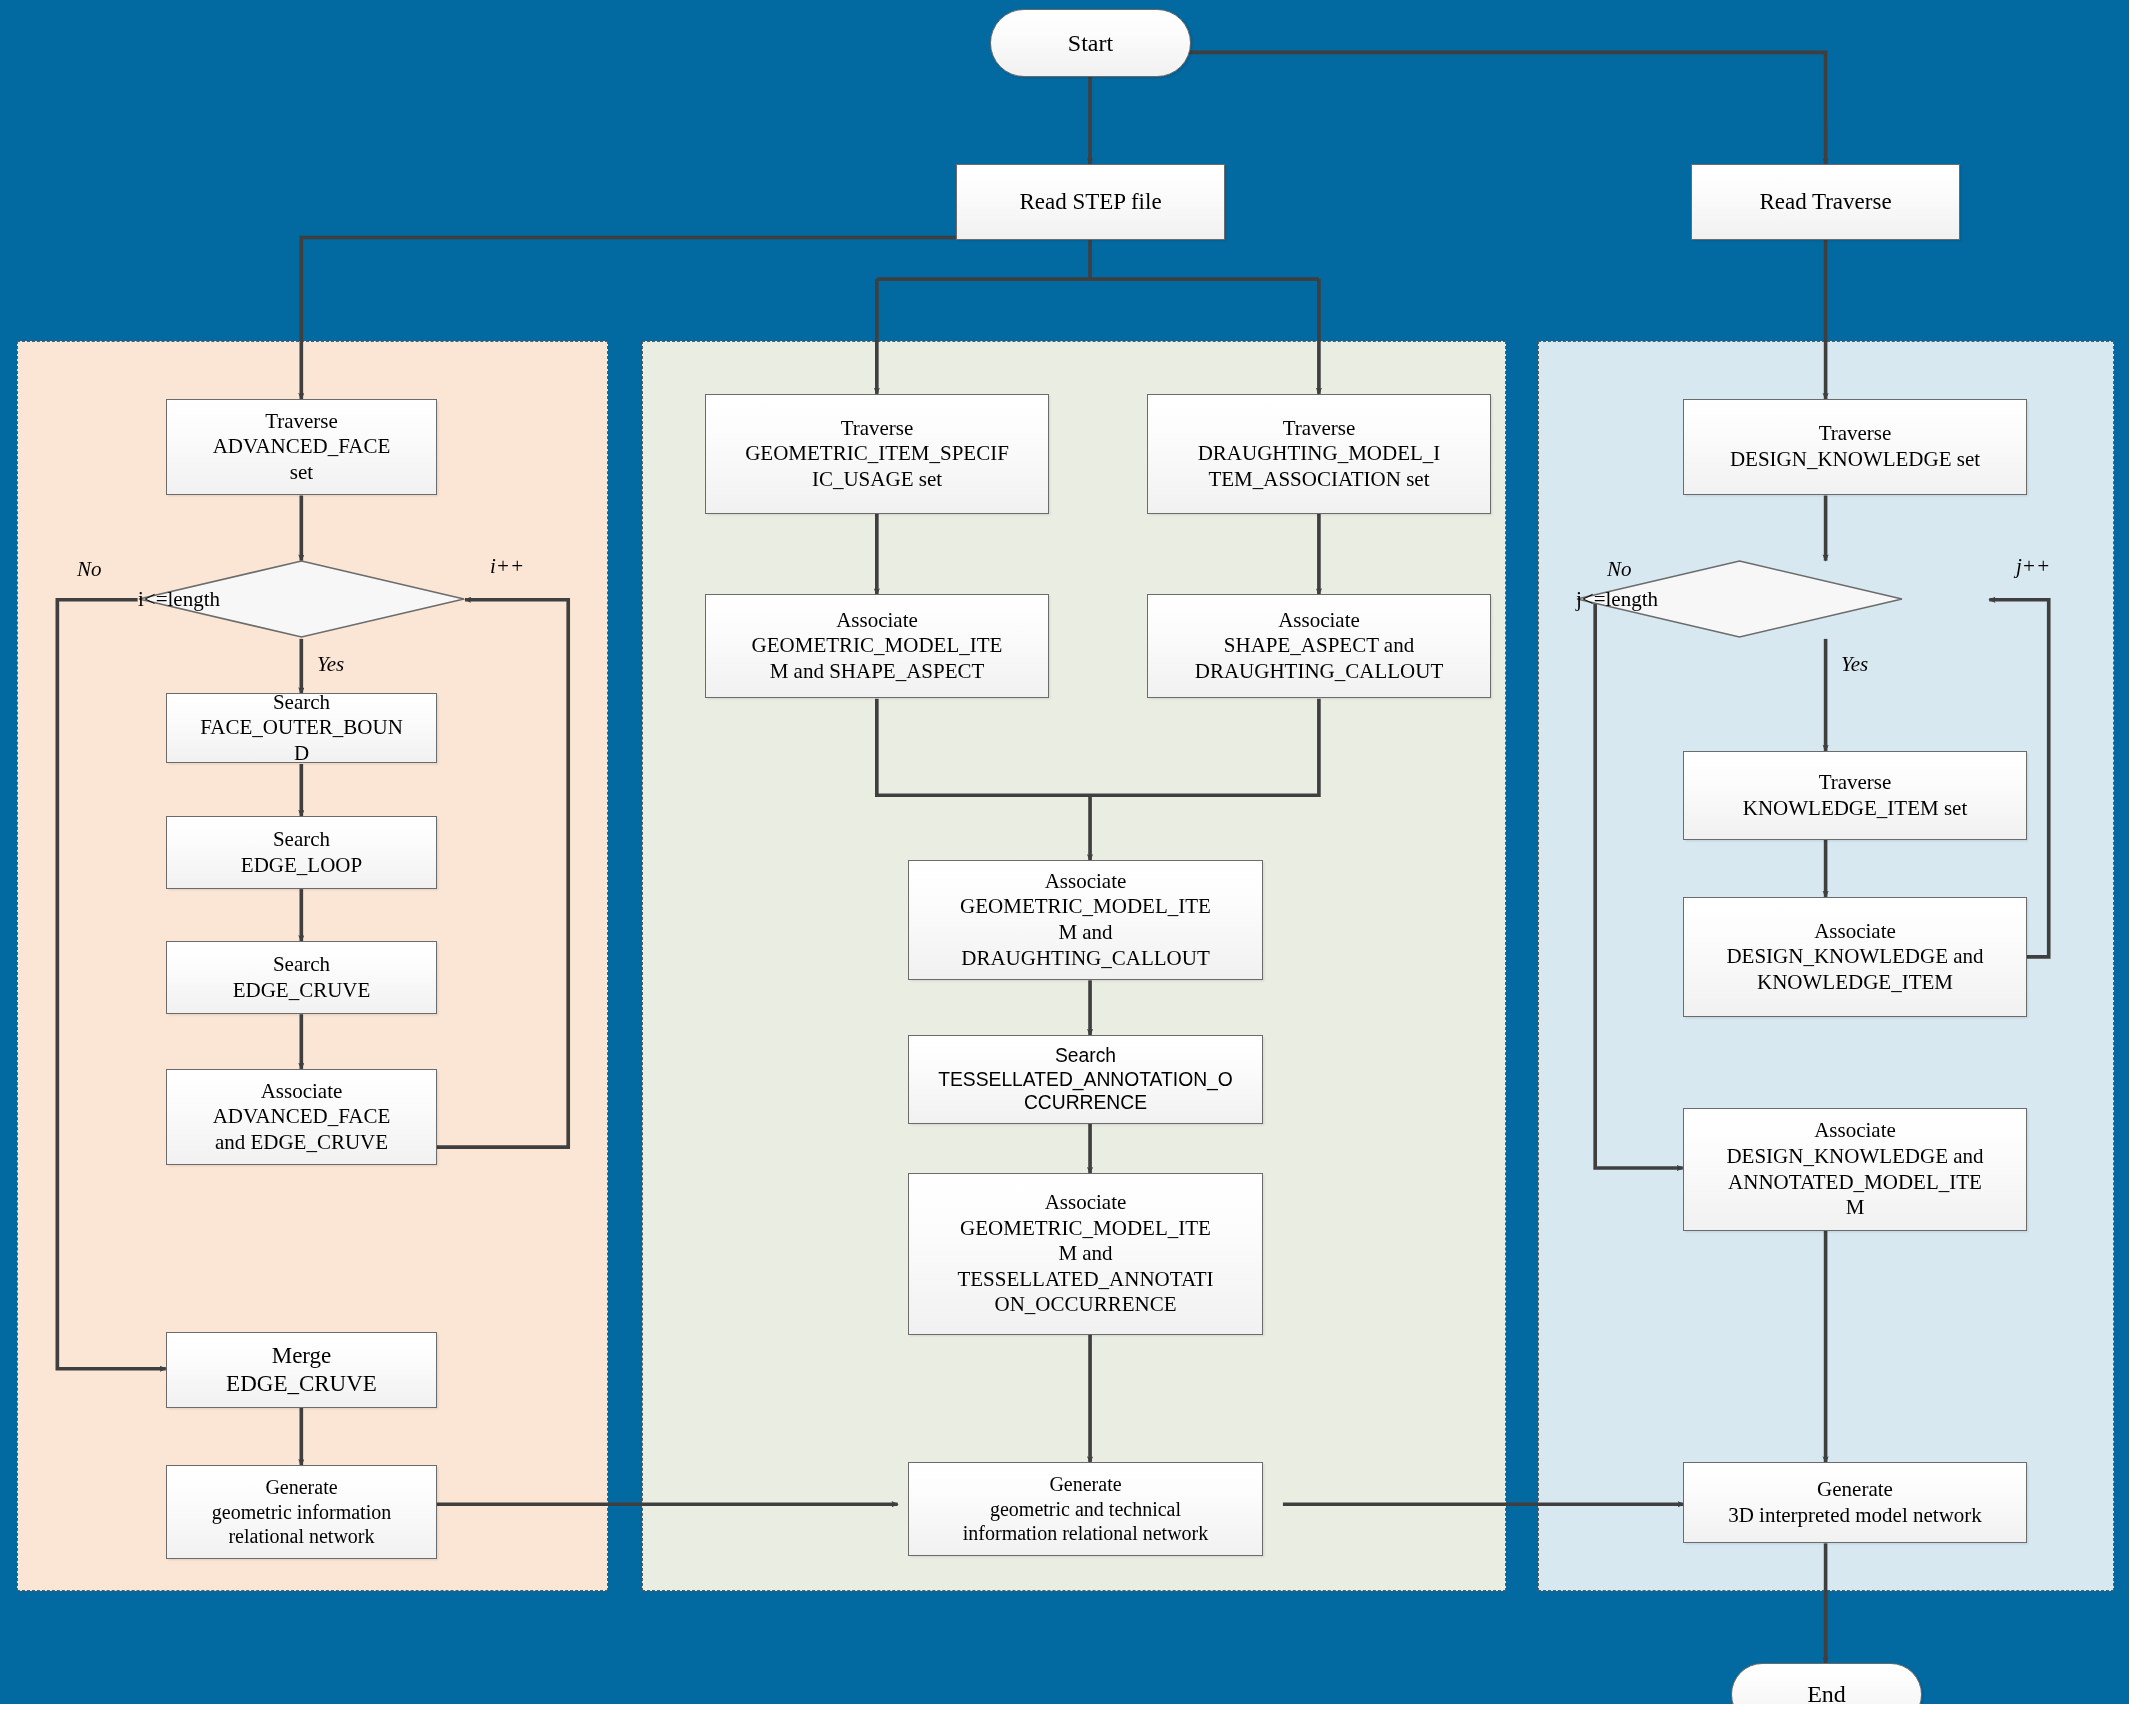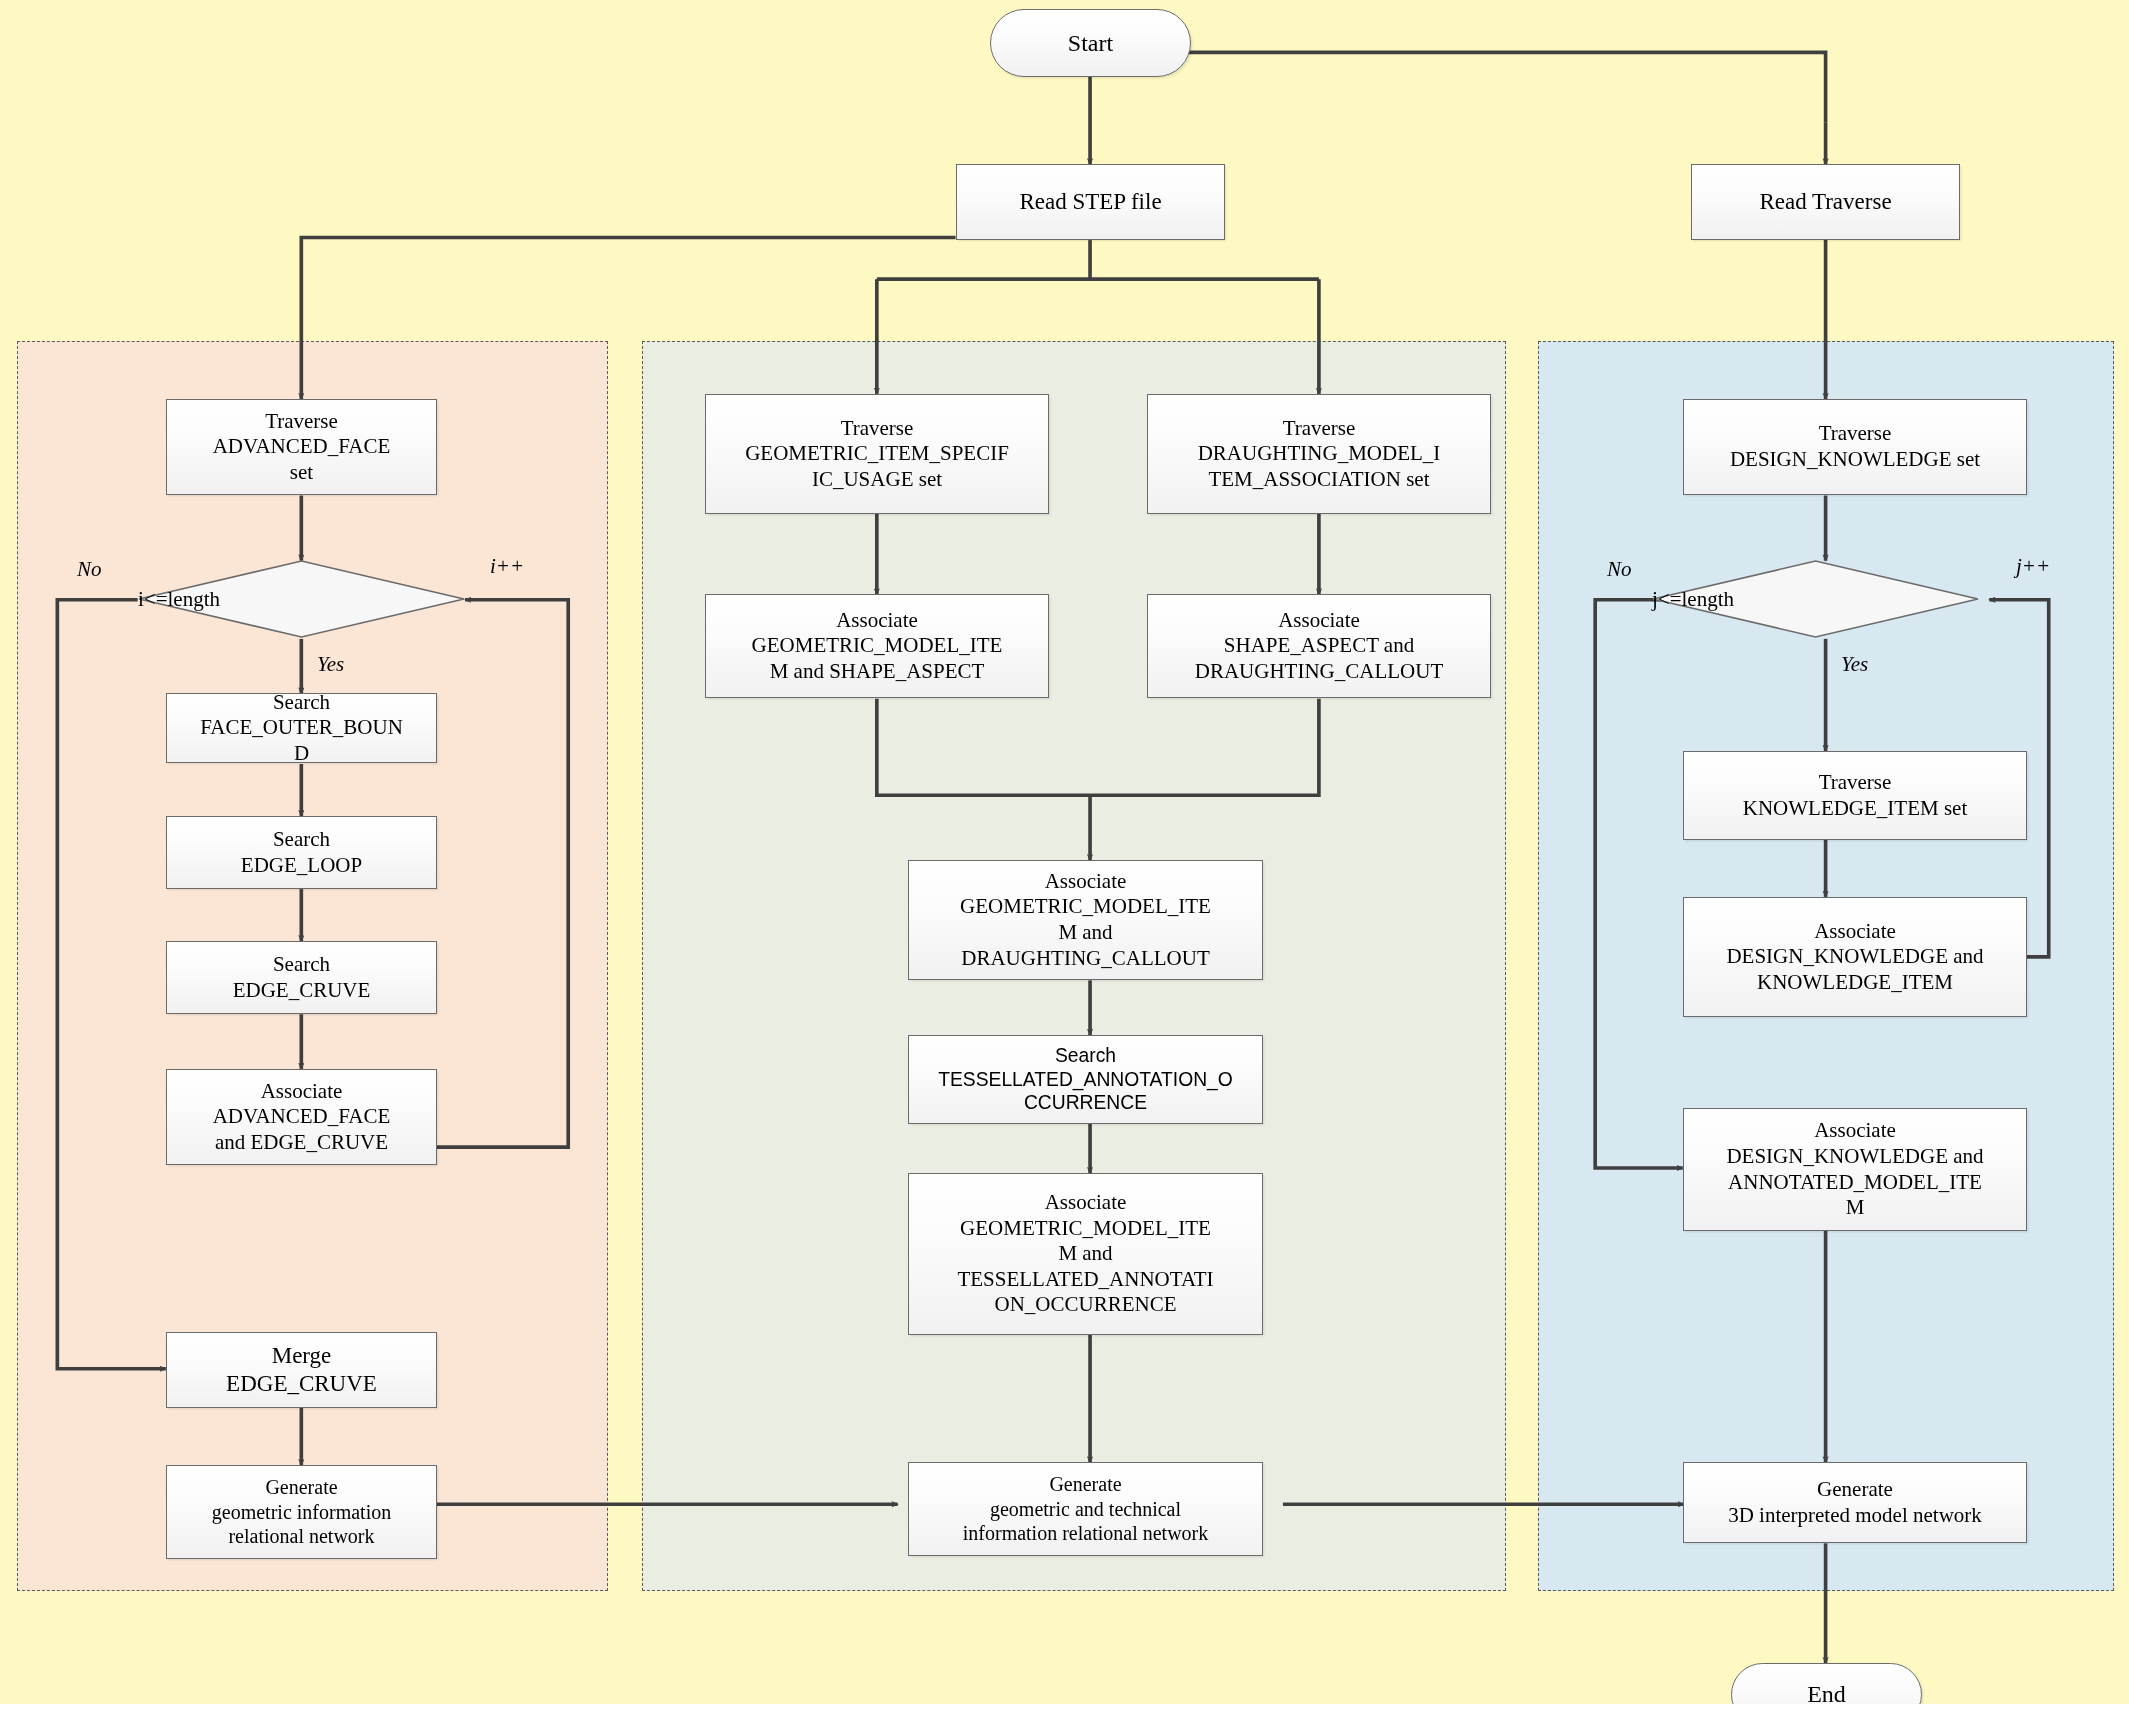--- a/index.html
+++ b/index.html
@@ -1,16 +1,16 @@
 <!DOCTYPE html>
 <html style="font-size:8.3px"><head>
 <meta charset="utf-8">
 <style>
   html,body{margin:0;padding:0;background:#ffffff;}
-  #stage{position:relative;width:2129px;height:1704px;background:#fef9c3;
+  #stage{position:relative;width:2129px;height:1704px;background:#0369a1;
          font-family:"Liberation Serif","DejaVu Serif",serif;}
   svg{position:absolute;left:0;top:0;width:2129px;height:1736px;}
   .lane{position:absolute;box-sizing:border-box;border:1.6px dashed #5a5a5a;}
   .node{position:absolute;box-sizing:border-box;display:flex;align-items:center;
         justify-content:center;text-align:center;
         border:1px solid #6b6b6b;
         background:linear-gradient(to bottom,#ffffff 0%,#fcfcfc 35%,#f1f1f1 100%);
         box-shadow:1.6px 1.6px 2.1px rgba(0,0,0,0.10);
         color:#000;line-height:1.22;padding:1px 3.1px;}
   .node span{display:block;}
@@ -238,21 +238,21 @@
     </div>
   </div>
 
   <div class="node" style="left:1683px;top:399px;width:344px;height:96px;font-size:21px;">
     <div>
       <span>Traverse</span>
       <span>DESIGN_KNOWLEDGE set</span>
     </div>
   </div>
 
-  <div class="dia" style="left:1652px;top:560px;width:327px;height:78px;font-size:21px;">
+  <div class="dia" style="left:1576px;top:560px;width:327px;height:78px;font-size:21px;">
     <svg class="shp" viewBox="0 0 628 150" preserveAspectRatio="none">
       <polygon points="314,2 626,75 314,148 2,75" fill="#f7f7f7" stroke="#6b6b6b" stroke-width="3"></polygon>
     </svg>
     <span class="txt">j&lt;=length</span>
   </div>
   <div class="lbl" style="left:1607px;top:557px;font-size:21px;">
     <span>No</span></div>
   <div class="lbl" style="left:2016px;top:554px;font-size:21px;">
     <span>j++</span></div>
   <div class="lbl" style="left:1841px;top:652px;font-size:21px;">

